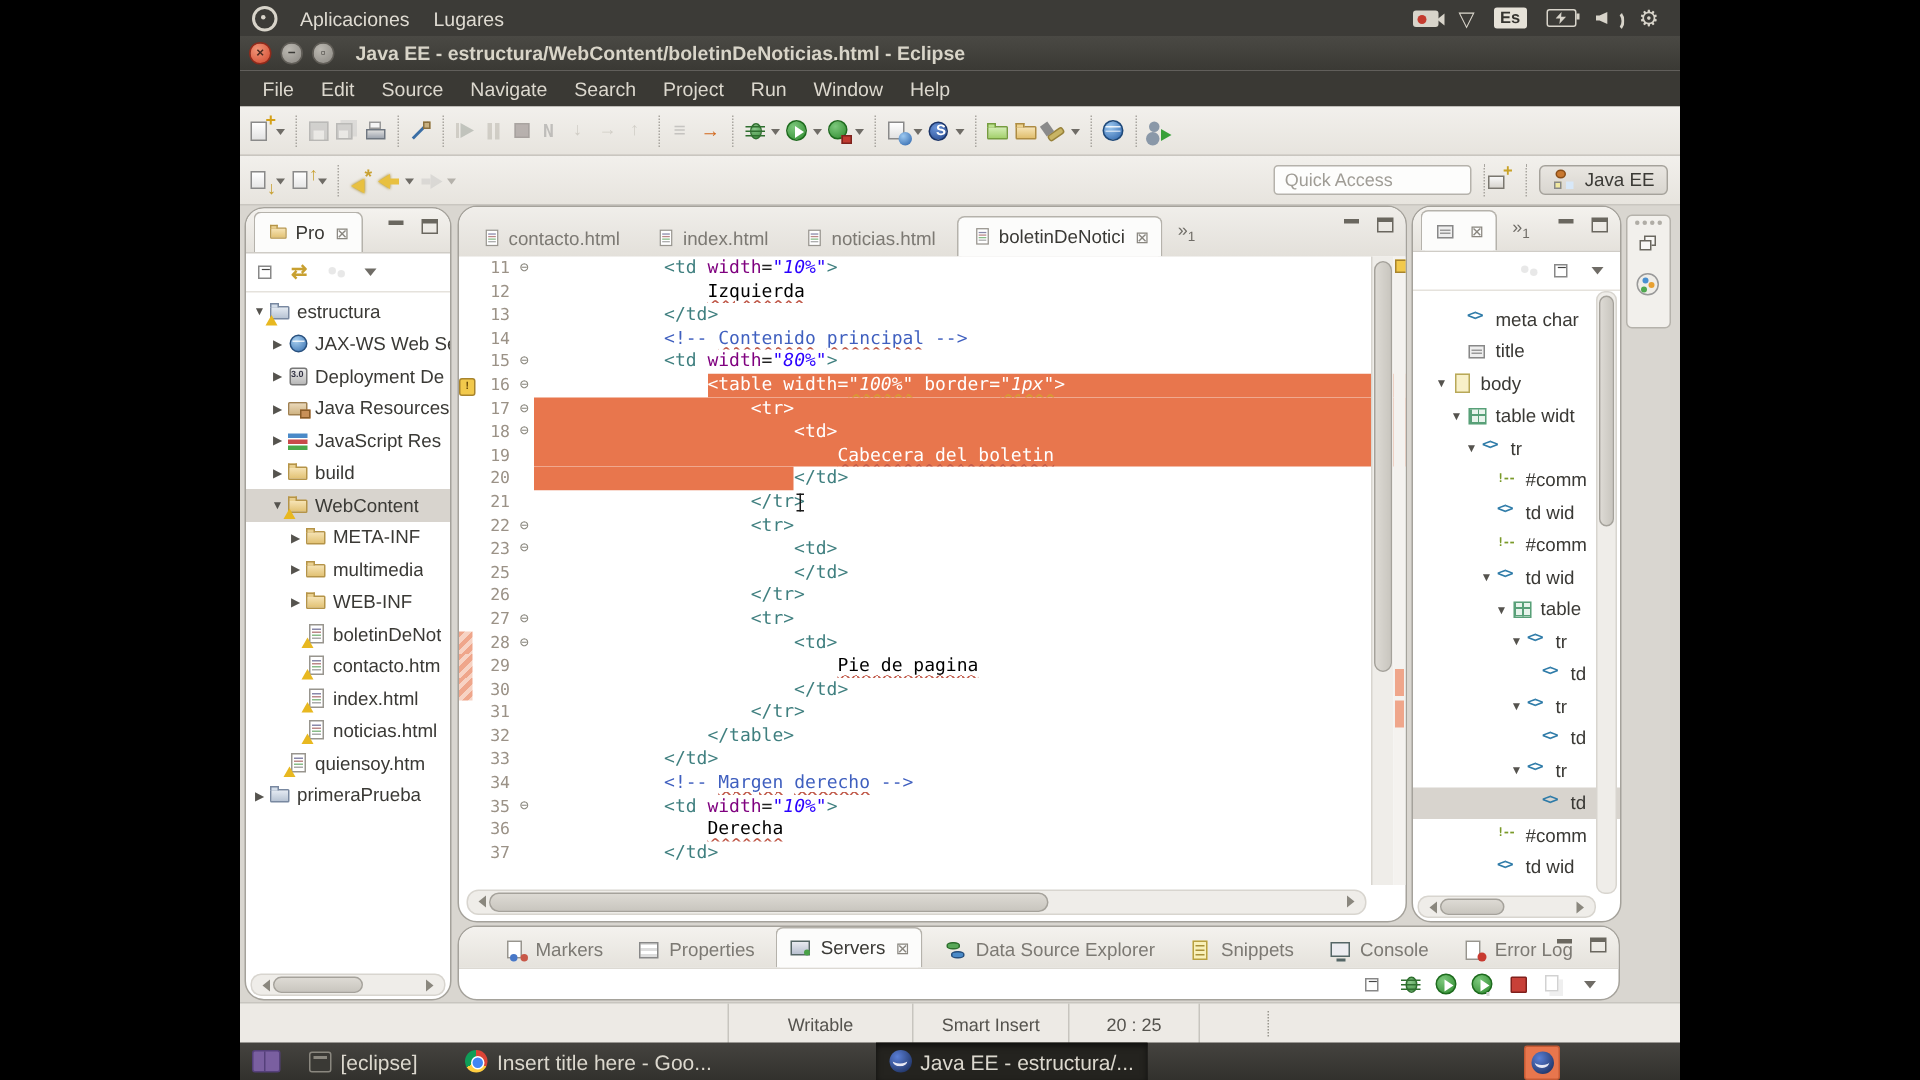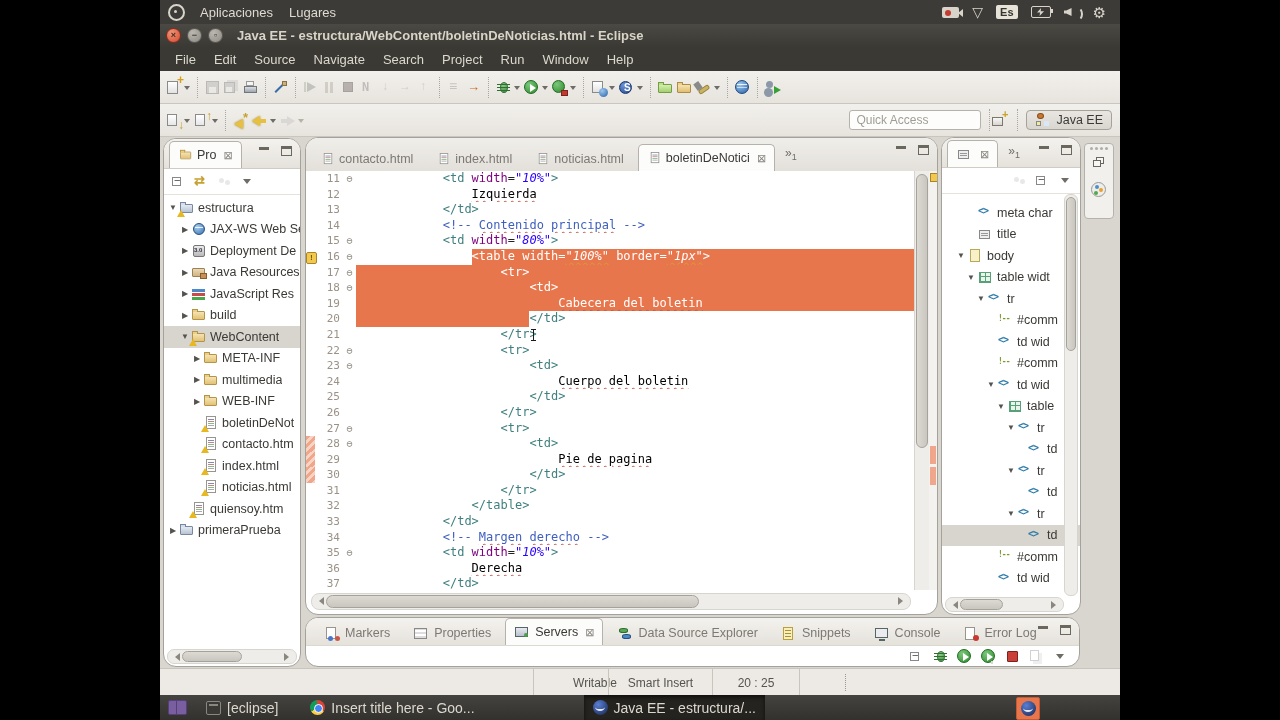--- a/index.html
+++ b/index.html
@@ -244,21 +244,21 @@
   
   .ministrip{position:absolute;left:924px;top:143px;width:30px;height:76px;background:#F2F0EC;
      border:1px solid #B5B2AB;border-radius:4px;box-sizing:border-box}
   .msdots{position:absolute;left:5px;top:3px;width:3px;height:3px;background:#B0ADA6;border-radius:50%;
      box-shadow:5px 0 0 #B0ADA6,10px 0 0 #B0ADA6,15px 0 0 #B0ADA6}
   .ministrip .ic-restore{position:absolute;left:6px;top:10px}
   .ministrip .ic-palette{position:absolute;left:6px;top:38px}
 
   
   .bp-tabs{height:27px;background:linear-gradient(#F4F2EE,#E5E2DC);border-bottom:1px solid #DCD9D3;
-     display:flex;align-items:flex-end;padding-left:4px;position:relative}
+     display:flex;align-items:flex-end;padding-left:16px;position:relative}
   .bp-toolbar{height:21px;display:flex;align-items:center;justify-content:flex-end;gap:7px;padding-right:10px}
 
   
   .statusbar{position:absolute;left:0;top:668px;width:960px;height:27px;background:#EDEAE5;border-top:1px solid #C8C5BF;font-size:12px;color:#55534E}
   .scell{position:absolute;top:0;height:27px;display:flex;align-items:center;justify-content:center;
      border-left:1px solid #C8C5BF;box-sizing:border-box}
   .sdots{position:absolute;left:685px;top:5px;height:17px;border-left:1px dotted #9A978F}
   .taskbar{position:absolute;left:0;top:695px;width:960px;height:25px;background:linear-gradient(#45433F,#32312D);
      display:flex;align-items:center;font-size:14px;color:#DCD8CE}
   .ws-switcher{width:17px;height:13px;background:#7A5FA0;border:1px solid #55407A;border-radius:2px;margin:0 10px 0 8px;position:relative}
@@ -675,26 +675,20 @@
             <span class="ccontent"><span class="cind">                    </span><span class="tk-tag">&lt;tr&gt;</span></span>
           </div>
           <div class="cl">
             <span class="gmark"></span>
             <span class="gnum">23</span>
             <span class="gfold">⊖</span>
             <span class="ccontent"><span class="cind">                        </span><span class="tk-tag">&lt;td&gt;</span></span>
           </div>
           <div class="cl">
             <span class="gmark"></span>
-            <span class="gnum">24</span>
-            <span class="gfold"></span>
-            <span class="ccontent"><span class="cind">                            </span><span class="tk-txt u-r">Cuerpo del boletin</span></span>
-          </div>
-          <div class="cl">
-            <span class="gmark"></span>
             <span class="gnum">25</span>
             <span class="gfold"></span>
             <span class="ccontent"><span class="cind">                        </span><span class="tk-tag">&lt;/td&gt;</span></span>
           </div>
           <div class="cl">
             <span class="gmark"></span>
             <span class="gnum">26</span>
             <span class="gfold"></span>
             <span class="ccontent"><span class="cind">                    </span><span class="tk-tag">&lt;/tr&gt;</span></span>
           </div>
@@ -948,21 +942,21 @@
           <span class="ic ic-start-server"></span>
           <span class="ic ic-profile-server"></span>
           <span class="ic ic-stop-server"></span>
           <span class="ic ic-publish dis"></span>
           <span class="ic ic-view-menu"></span>
         </div>
     </div>
 
     <div class="statusbar" id="statusbar">
       <span class="sdots"></span>
-    <span class="scell" style="left: 325px; width: 123px; margin-left: 48px;">Writable</span>
+    <span class="scell" style="left: 325px; width: 123px;">Writable</span>
         <span class="scell" style="left: 448px; width: 104px;">Smart Insert</span>
         <span class="scell" style="left: 552px; width: 88px; border-right: 1px solid rgb(200, 197, 191);">20 : 25</span>
       </div>
 
     <div class="taskbar" id="taskbar">
       <span class="ws-switcher"></span>
       <span class="task">
           <span class="ti ti-terminal"></span>
           <span>[eclipse]</span>
         </span>

